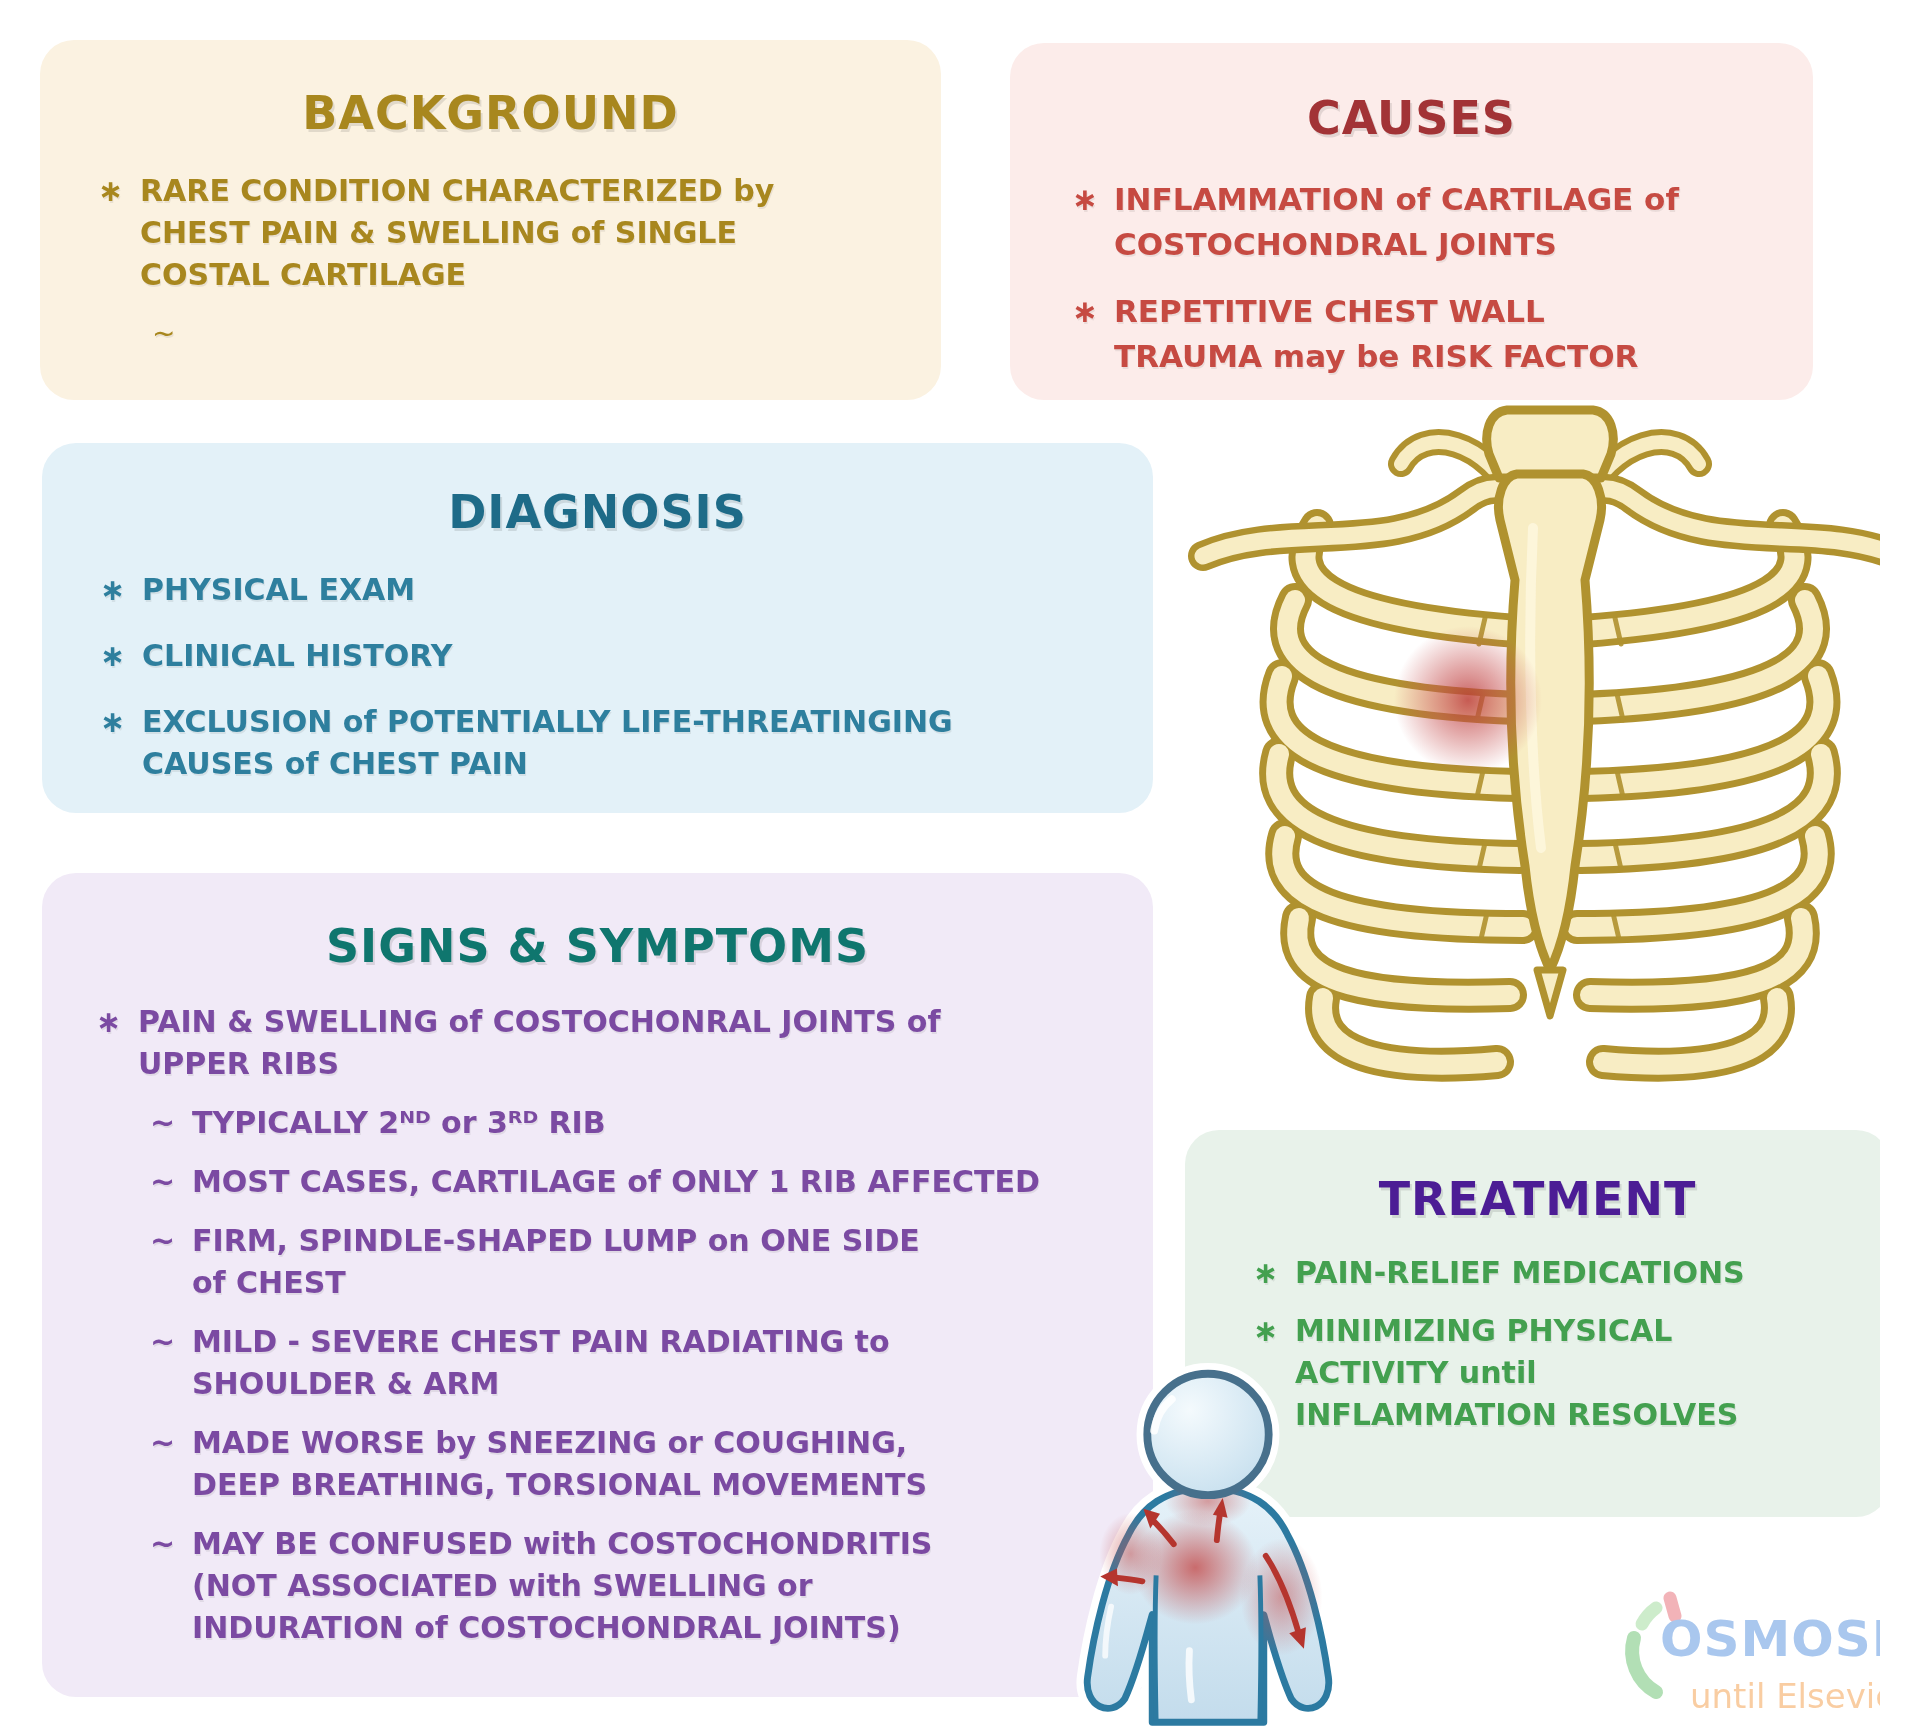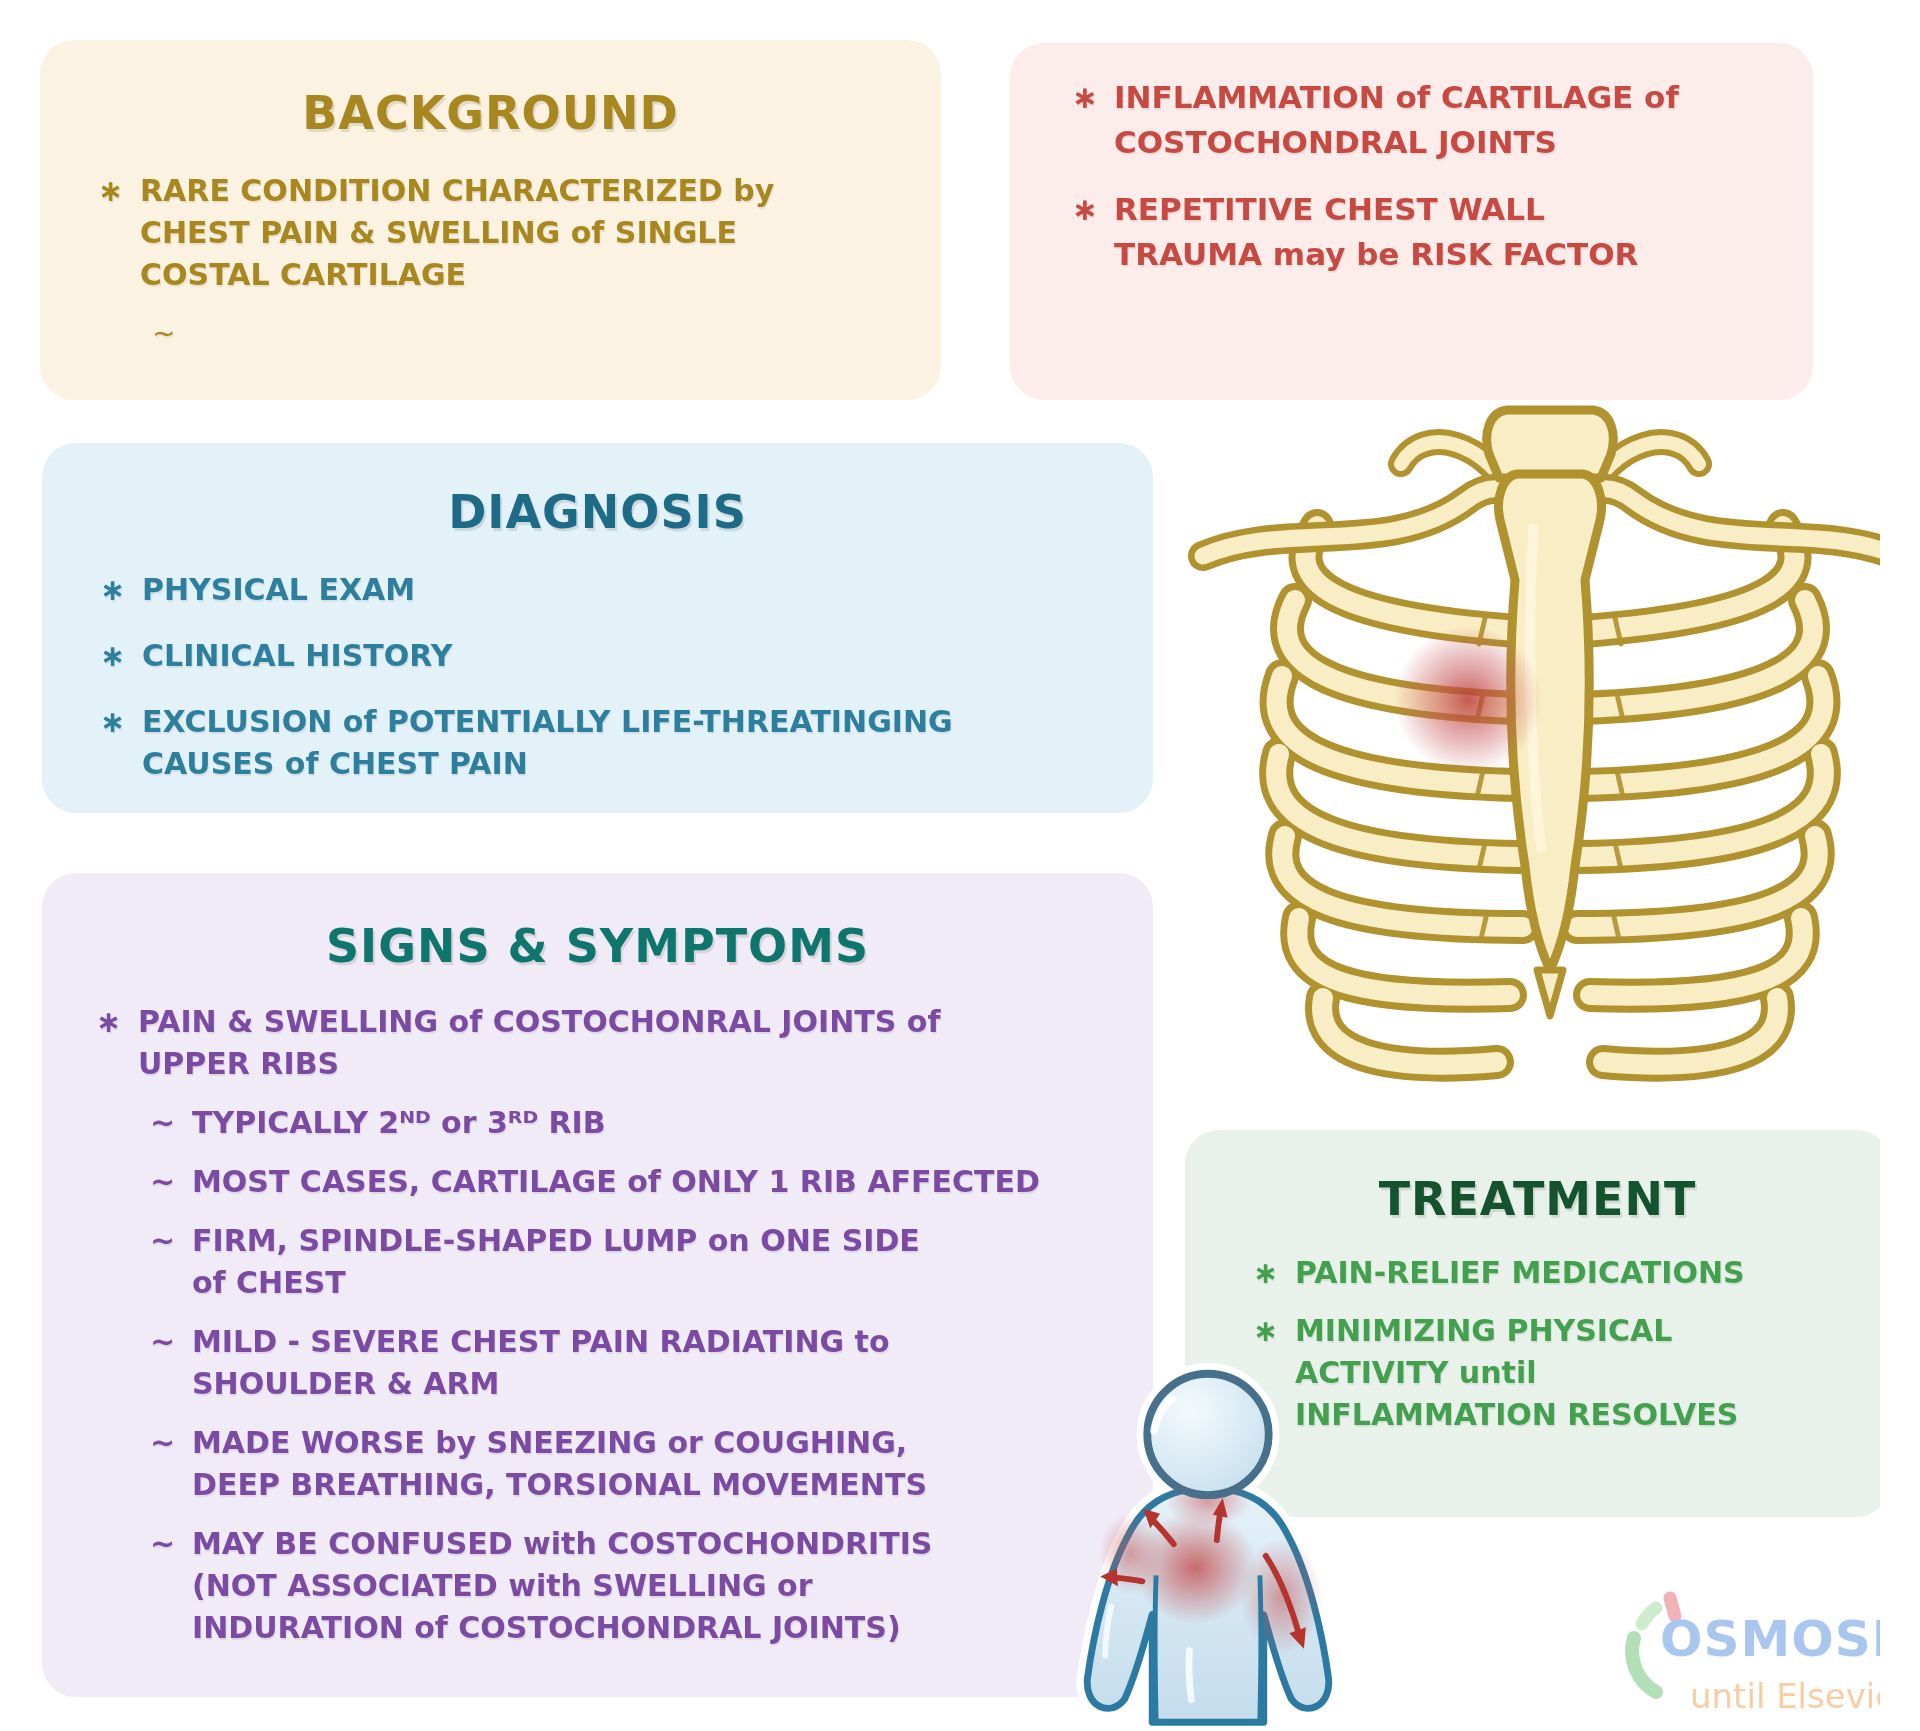--- a/index.html
+++ b/index.html
@@ -44,21 +44,21 @@
   #card-signs h2{padding-top:46px;color:#0f766e;}
   #card-signs .bullets{margin-top:28px;gap:17px;padding:0 30px 0 54px;}
   #card-signs .bullet:nth-child(1) .text{max-width:810px;}
   #card-signs .bullet:nth-child(4) .text{max-width:770px;}
   #card-signs .bullet:nth-child(5) .text{max-width:730px;}
   #card-signs .bullet:nth-child(6) .text{max-width:800px;}
   #card-signs .bullet:nth-child(7) .text{max-width:820px;}
 
   
   #card-treatment{left:1185px;top:1130px;width:705px;height:387px;background:#e8f2ea;color:#43a04f;}
-  #card-treatment h2{padding-top:42px;color:#14532d;}
+  #card-treatment h2{padding-top:42px;color:#4c1d95;}
   #card-treatment .bullets{margin-top:26px;gap:16px;padding:0 26px 0 68px;}
   #card-treatment .bullet:nth-child(2) .text{max-width:460px;}
 
   
   #ribcage{position:absolute;left:1165px;top:348px;width:745px;height:785px;z-index:0;}
   #person{position:absolute;left:1046px;top:1362px;width:324px;height:372px;z-index:3;}
 
   
   #logo{position:absolute;left:1600px;top:1584px;width:318px;height:146px;z-index:2;}
   #logo .mark{position:absolute;left:22px;top:6px;width:72px;height:112px;}
@@ -77,20 +77,21 @@
         <span class="marker">∗</span>
         <span class="text">RARE CONDITION CHARACTERIZED by CHEST PAIN &amp; SWELLING of SINGLE COSTAL CARTILAGE</span>
       </div>
       <div class="bullet sub">
         <span class="marker">~</span>
       </div>
     </div>
   </section>
 
   <section class="card" id="card-causes">
+    <h2>CAUSES</h2>
     <div class="bullets">
       <div class="bullet main">
         <span class="marker">∗</span>
         <span class="text">INFLAMMATION of CARTILAGE of COSTOCHONDRAL JOINTS</span>
       </div>
       <div class="bullet main">
         <span class="marker">∗</span>
         <span class="text">REPETITIVE CHEST WALL TRAUMA may be RISK FACTOR</span>
       </div>
     </div>

